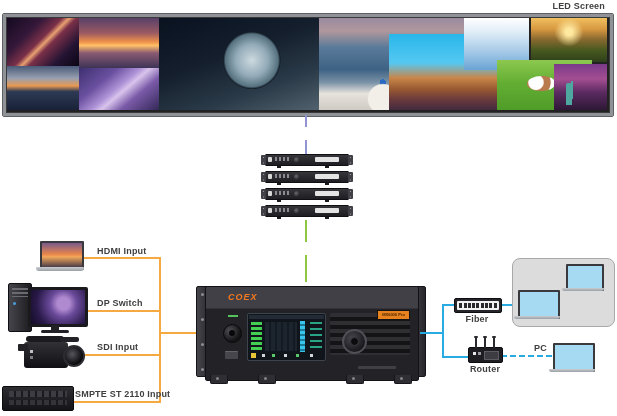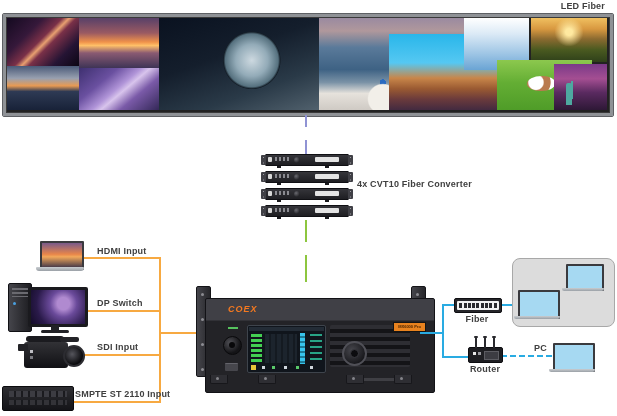--- a/index.html
+++ b/index.html
@@ -68,22 +68,22 @@
     background:radial-gradient(circle at 35% 35%,#6a6a70,#232327 70%);}
   .cvt-disp{position:absolute;right:14px;top:2.5px;width:24px;height:5px;background:#e4e4e4;border-radius:1px;}
   .cvt-feet{position:absolute;bottom:-1px;left:16px;width:4px;height:2px;background:#1a1a1e;box-shadow:48px 0 0 #1a1a1e;}
 
   
   #proc{position:absolute;left:196px;top:282px;width:230px;height:104px;}
   .pr-bracket{position:absolute;top:4px;width:13px;height:89px;background:linear-gradient(90deg,#45454b,#27272b);
     border:1px solid #141418;border-radius:2px;}
   .pr-screw{position:absolute;left:4px;top:6px;width:3px;height:3px;border-radius:50%;background:#8c8c92;
     box-shadow:0 25px 0 #8c8c92,0 50px 0 #8c8c92,0 75px 0 #8c8c92;}
-  #pr-body{position:absolute;left:9px;top:16px;width:212px;height:93px;border:1px solid #121216;border-radius:2px;
-    background:linear-gradient(#404046 0 21px,#323237 21px 22px,#232327 22px);padding-left:16px;}
+  #pr-body{position:absolute;left:9px;top:4px;width:212px;height:93px;border:1px solid #121216;border-radius:2px;
+    background:linear-gradient(#404046 0 21px,#323237 21px 22px,#232327 22px);}
   #pr-logo{position:absolute;left:22px;top:5px;color:#f47920;font-size:9px;font-weight:bold;font-style:italic;letter-spacing:1px;}
   #pr-led{position:absolute;left:22px;top:28px;width:10px;height:2px;background:#56c25e;}
   #pr-knob{position:absolute;left:17px;top:37px;width:17px;height:17px;border-radius:50%;
     background:radial-gradient(circle at 35% 35%,#505056,#141417 65%);border:1px solid #0a0a0c;}
   #pr-knob::after{content:"";position:absolute;left:5px;top:5px;width:6px;height:6px;border-radius:50%;background:#08080a;}
   #pr-btn{position:absolute;left:19px;top:64px;width:13px;height:7px;background:#46464c;border-radius:1px;border-top:1px solid #63636a;}
   #pr-screen{position:absolute;left:41px;top:26px;width:77px;height:46px;background:#10151c;
     border:1px solid #3e444c;border-radius:2px;overflow:hidden;}
   .sc-top{position:absolute;left:1px;right:1px;top:1px;height:4px;background:#232c36;}
   .sc-green{position:absolute;left:3px;top:8px;width:11px;bottom:8px;
@@ -162,21 +162,21 @@
   #router .rt-led{position:absolute;left:4px;top:4px;width:3px;height:3px;background:#e8e8e8;box-shadow:5px 0 0 #9a9aa0;}
   #router .rt-panel{position:absolute;right:3px;top:3px;width:13px;height:7px;background:#3c3c42;border:1px solid #5c5c62;}
   #lapPC .lap-screen{left:2px;top:0;width:38px;height:25px;}
   #lapPC .lap-base{left:-2px;top:26px;width:46px;}
 </style>
 </head>
 <body>
 
 <div id="stage">
 
-  <div class="lbl" style="right:12px;top:1px;">LED Fiber</div>
+  <div class="lbl" style="right:12px;top:1px;">LED Screen</div>
   <div id="led-frame">
     <div id="led-inner">
       <div class="tile t-galaxy"></div>
       <div class="tile t-pier"></div>
       <div class="tile t-coast"></div>
       <div class="tile t-nebula"></div>
       <div class="tile t-planet"></div>
       <div class="tile t-santorini"></div>
       <div class="tile t-town"></div>
       <div class="tile t-clouds"></div>
@@ -222,21 +222,20 @@
   <div class="cvt" style="top:205px;">
     <div class="cvt-body"></div>
       <div class="cvt-ear" style="left:0;"></div>
       <div class="cvt-ear" style="right:0;"></div>
     <div class="cvt-qr"></div>
       <div class="cvt-tx"></div>
       <div class="cvt-knob"></div>
       <div class="cvt-disp"></div>
       <div class="cvt-feet"></div>
   </div>
-  <div class="lbl" style="left:357px;top:179px;">4x CVT10 Fiber Converter</div>
 
   <div class="vline opt" style="left:305px;top:220px;height:22px;"></div>
   <div class="vline opt" style="left:305px;top:255px;height:27px;"></div>
 
   <div class="hline inp" style="left:78px;top:257px;width:81px;"></div>
   <div class="hline inp" style="left:82px;top:310px;width:77px;"></div>
   <div class="hline inp" style="left:80px;top:354px;width:79px;"></div>
   <div class="hline inp" style="left:70px;top:401px;width:89px;"></div>
   <div class="vline inp" style="left:159px;top:257px;height:146px;"></div>
   <div class="hline inp" style="left:159px;top:332px;width:39px;"></div>

